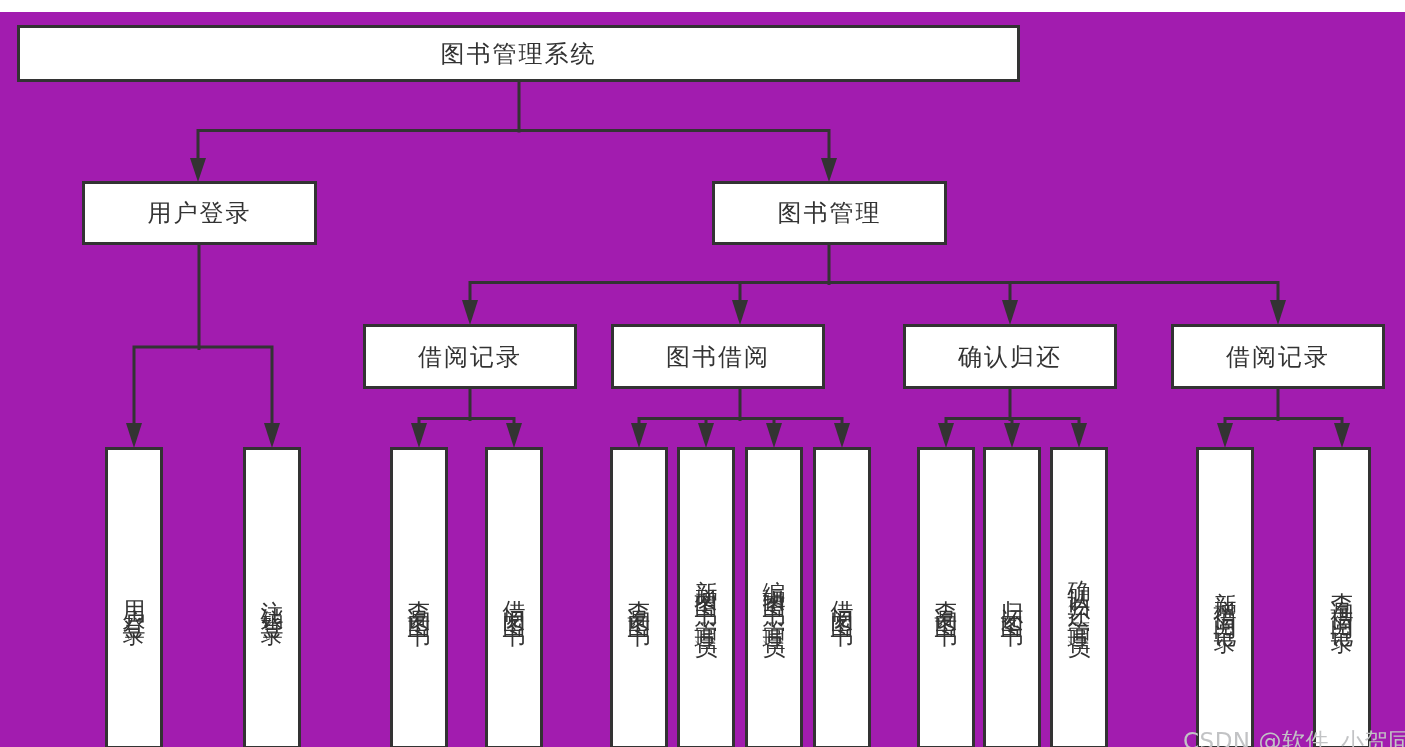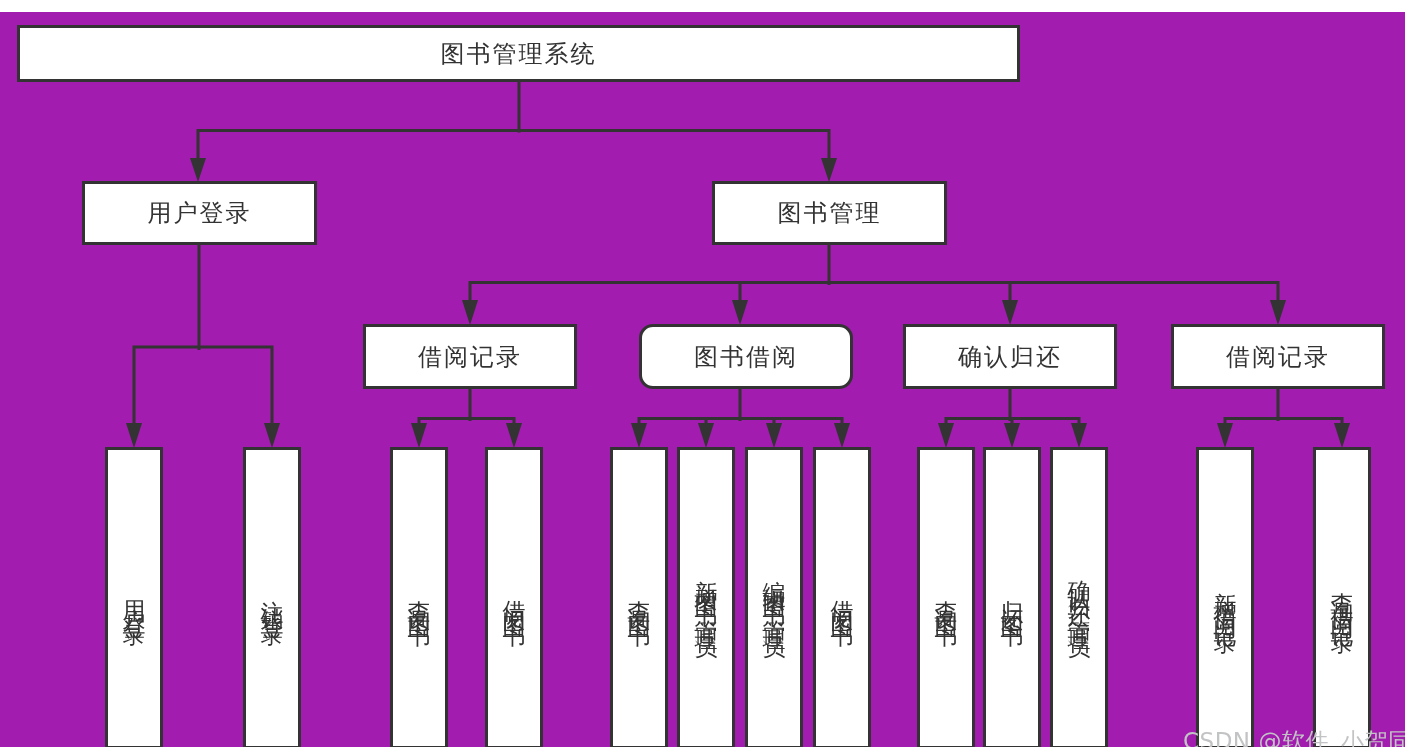--- a/index.html
+++ b/index.html
@@ -119,21 +119,21 @@
       <polygon points="1334,411 1350,411 1342,436"></polygon>
     </g>
   </svg>
 
   <div class="box h" style="left:17px; top:13px; width:1003px; height:57px;">图书管理系统</div>
 
   <div class="box h" style="left:82px; top:169px; width:235px; height:64px;">用户登录</div>
   <div class="box h" style="left:712px; top:169px; width:235px; height:64px;">图书管理</div>
 
   <div class="box h lvl2" style="left:363px;">借阅记录</div>
-  <div class="box h lvl2" style="left:639px;border-radius:14px;">图书借阅</div>
+  <div class="box h lvl2" style="left:611px;">图书借阅</div>
   <div class="box h lvl2" style="left:903px;">确认归还</div>
   <div class="box h lvl2" style="left:1171px;">借阅记录</div>
 
   <div class="box v leaf" style="left:105px;">用户登录</div>
   <div class="box v leaf" style="left:243px;">注销登录</div>
 
   <div class="box v leaf" style="left:390px;">查询图书</div>
   <div class="box v leaf" style="left:485px;">借阅图书</div>
 
   <div class="box v leaf" style="left:610px;">查询图书</div>

